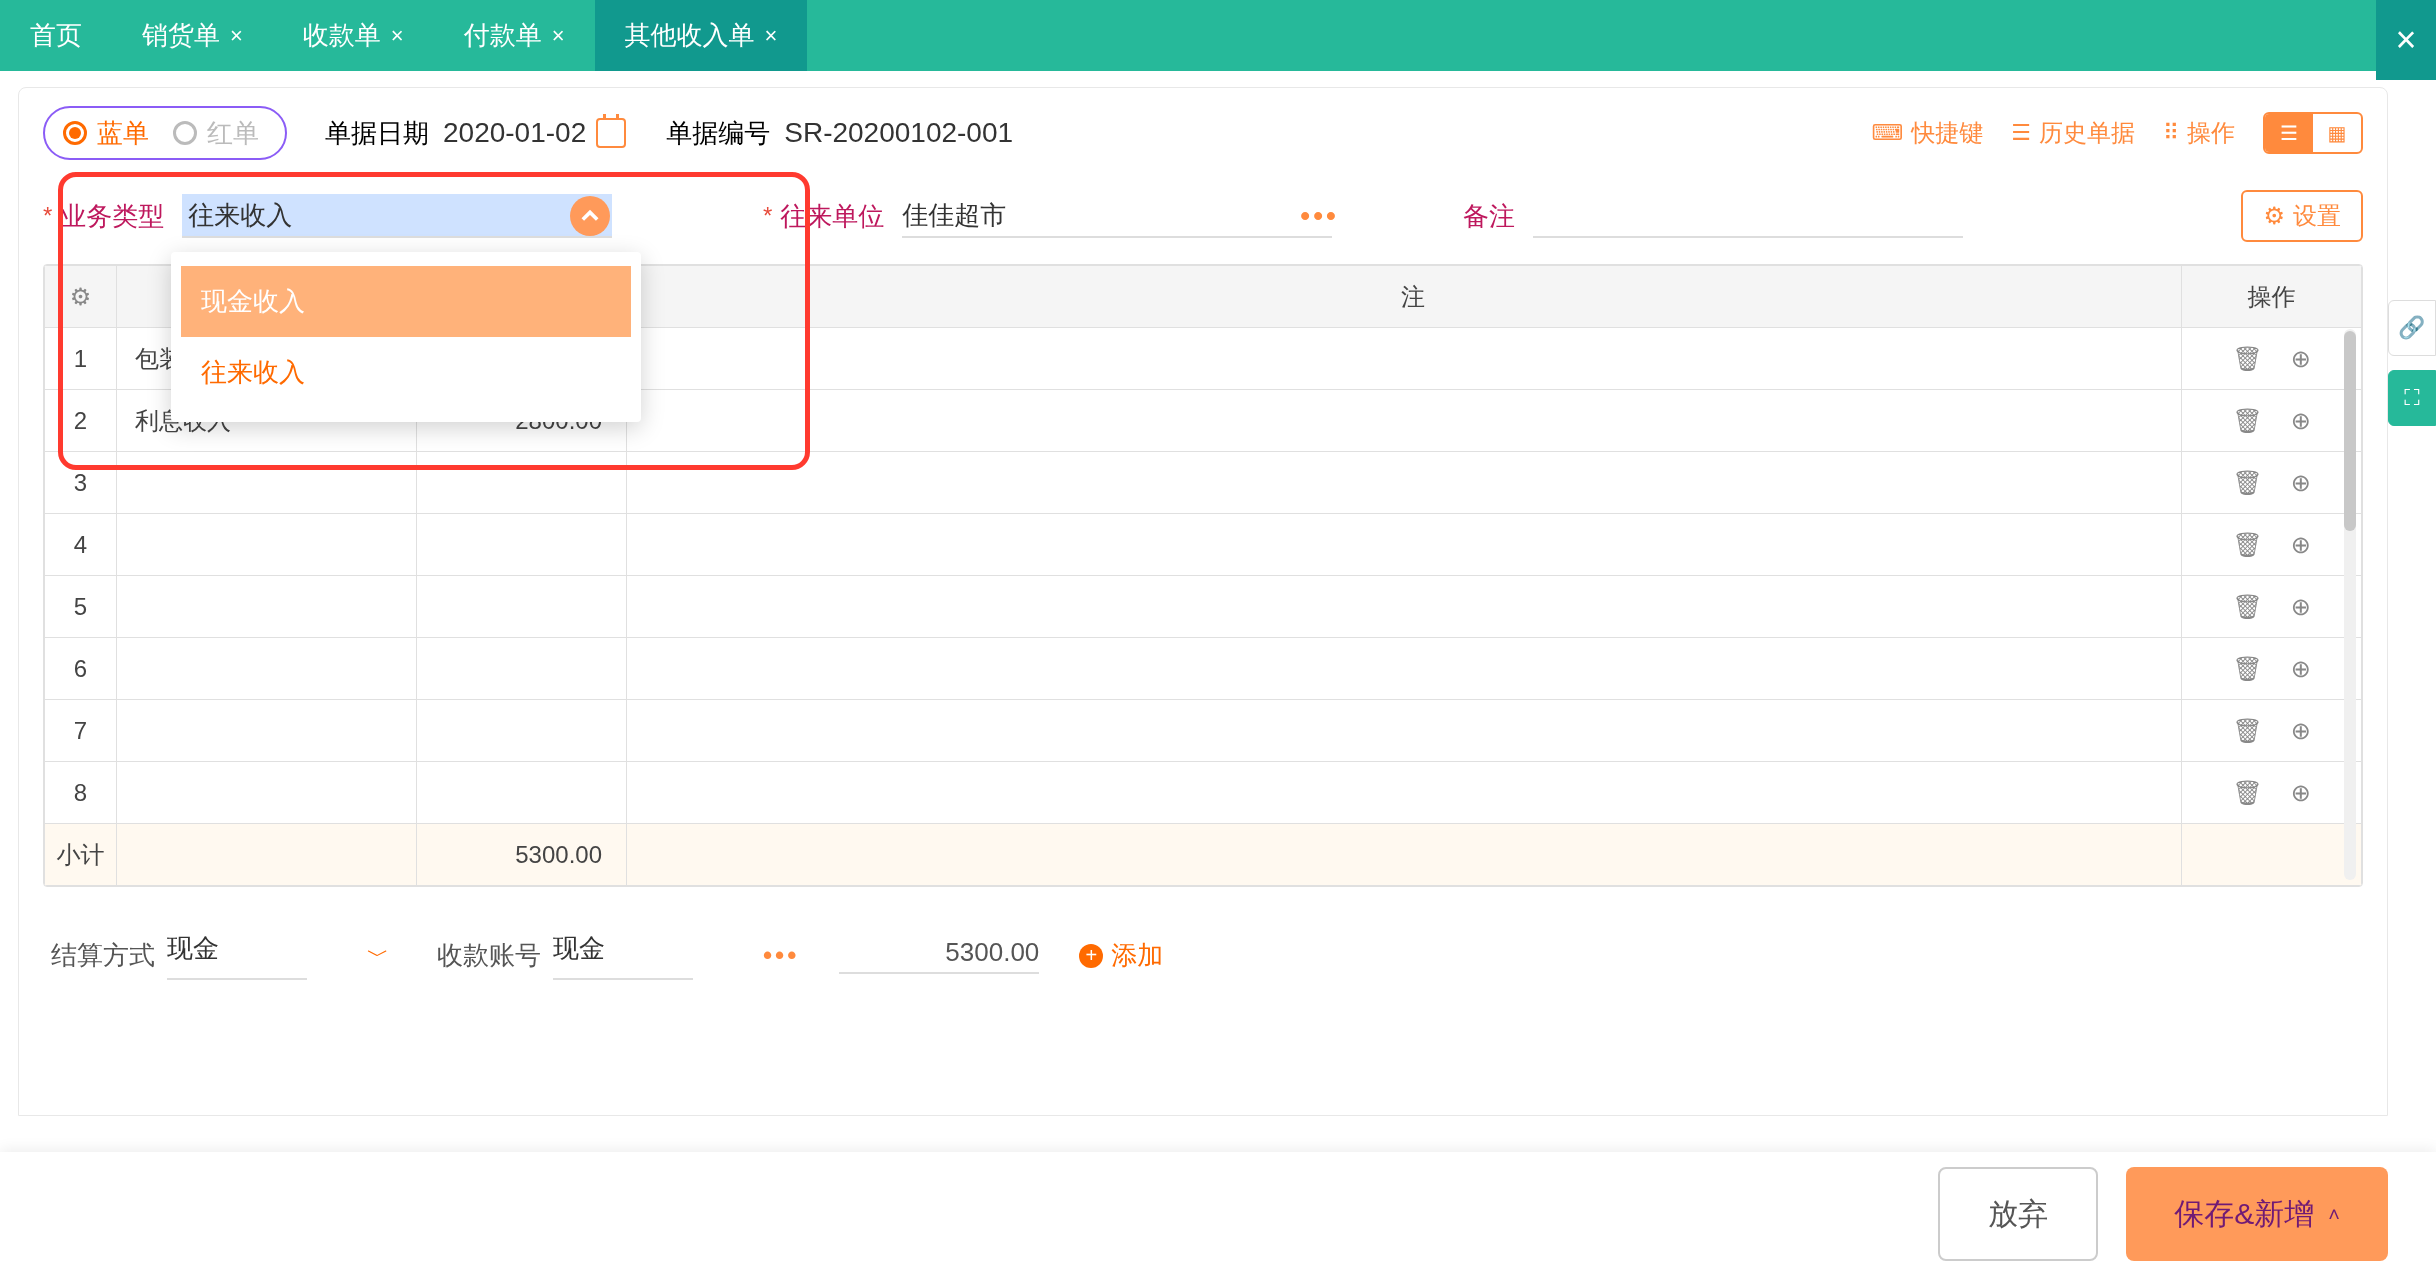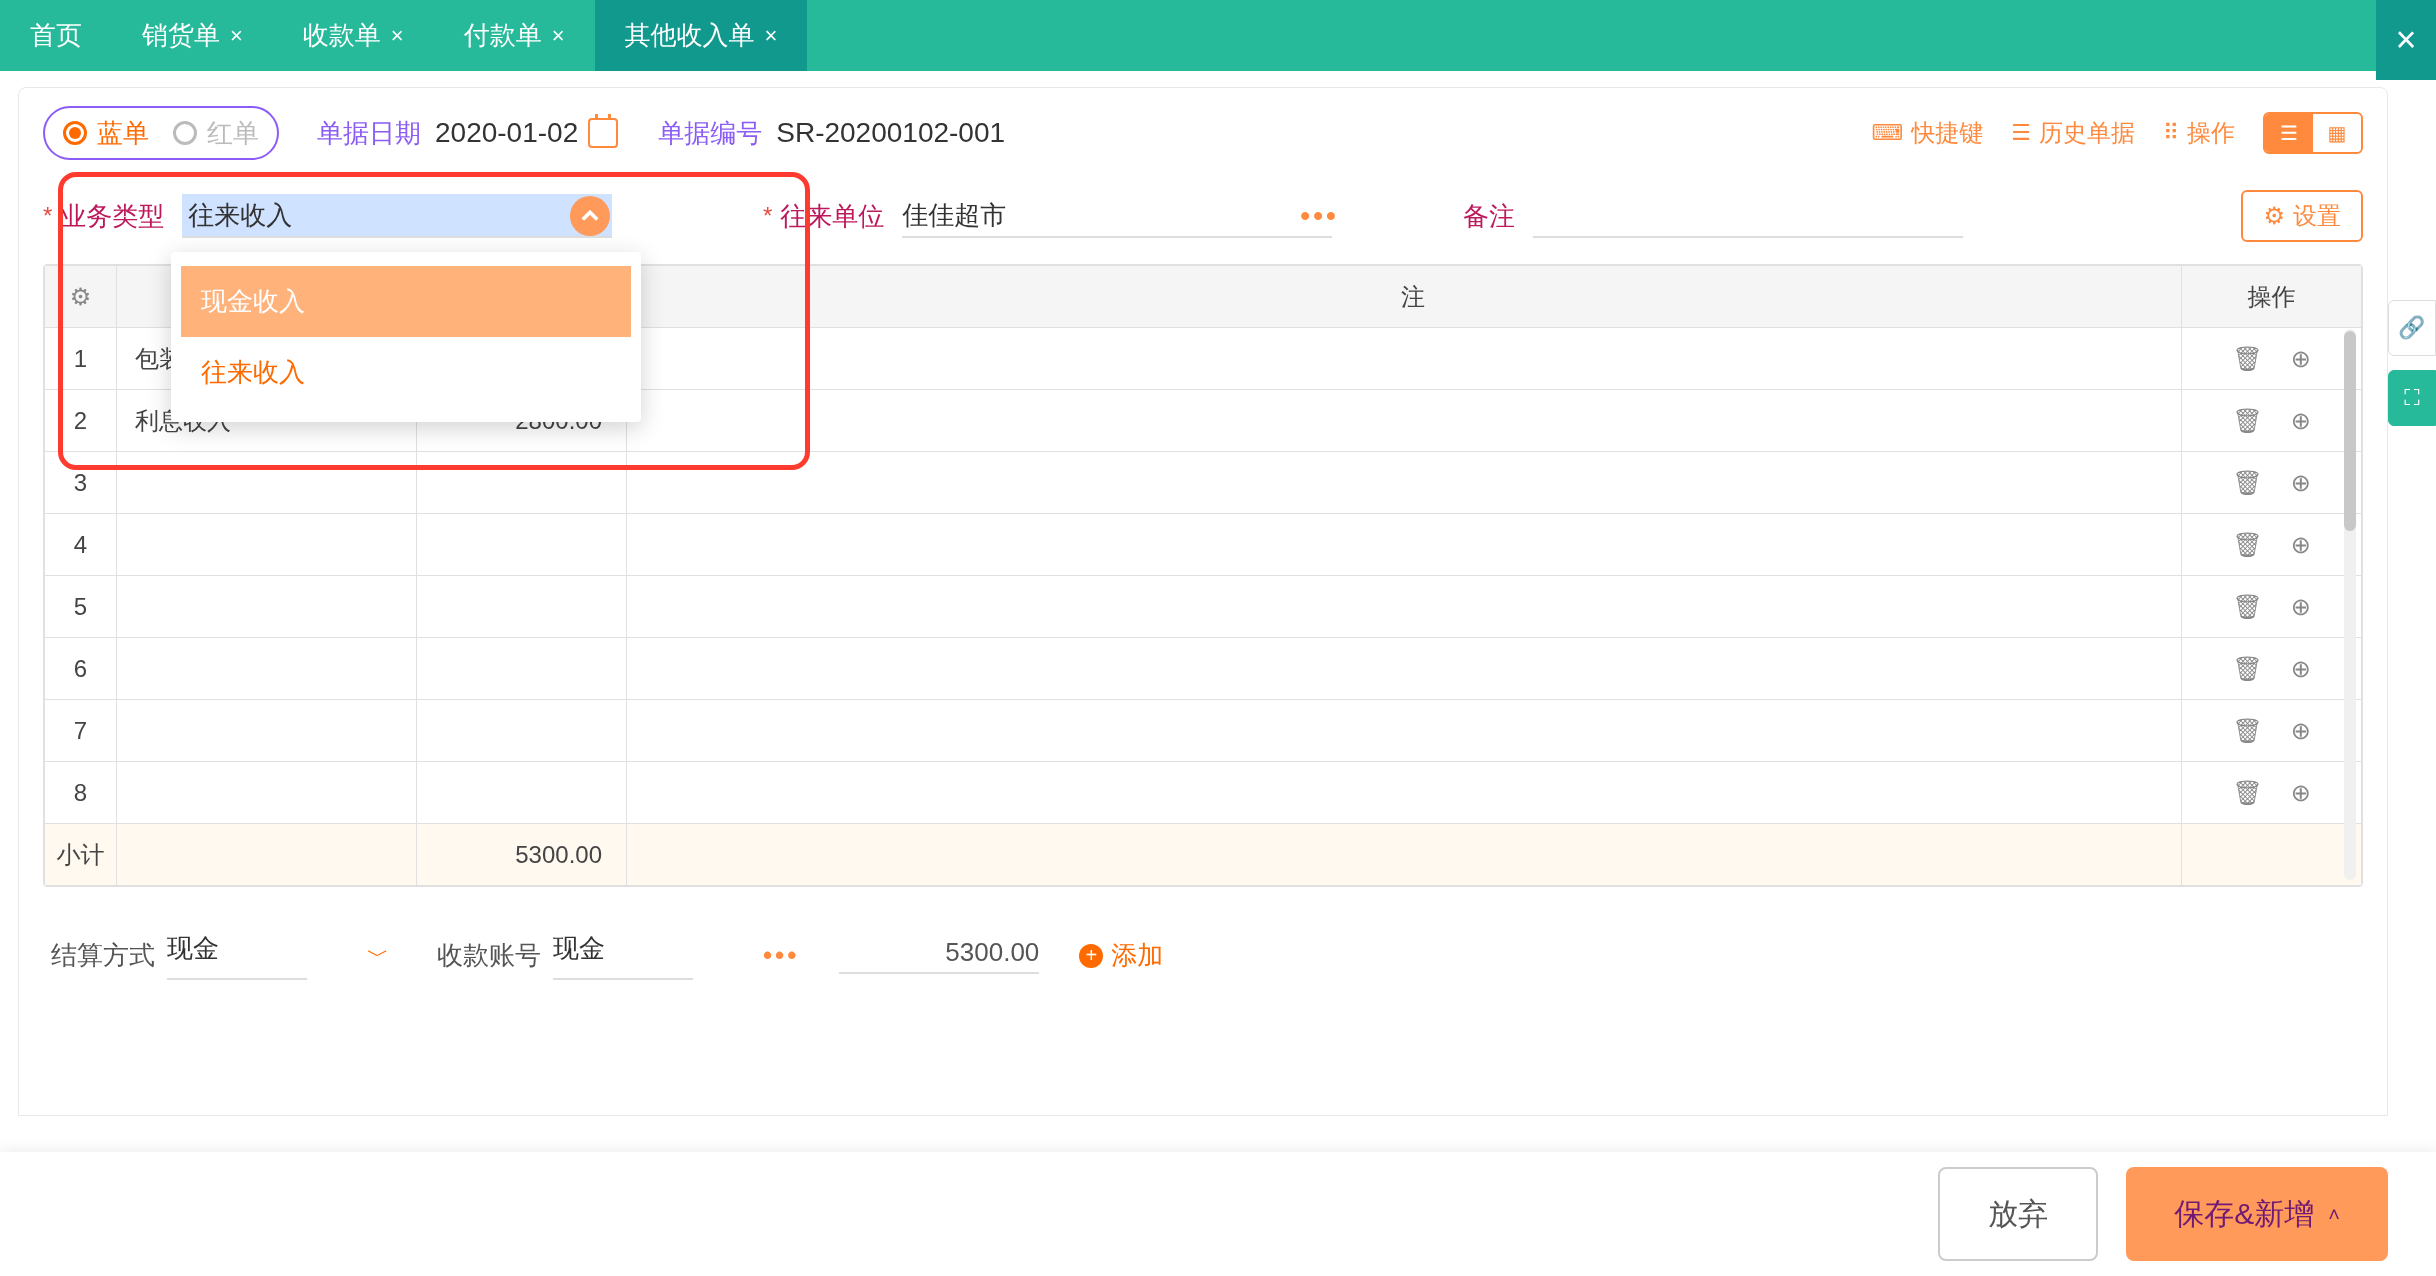--- a/index.html
+++ b/index.html
@@ -12,27 +12,27 @@
 .tab .close { margin-left:10px; font-size:22px; }
 .tabbar-close { position:absolute; right:0; top:0; width:60px; height:80px; background:#11998e; color:#fff; display:flex; align-items:center; justify-content:center; font-size:36px; cursor:pointer; }
 
 
 .page { position:absolute; top:87px; left:18px; right:48px; bottom:160px; background:#fff; border:1px solid #e8e8e8; border-radius:8px 8px 0 0; padding:18px 24px 0; }
 
 
 .toolbar { display:flex; align-items:center; height:54px; margin-bottom:26px; }
 .radio-group { display:flex; align-items:center; border:2px solid #8b5cf6; border-radius:30px; height:54px; padding:8px 18px; margin-right:38px; }
 .rChoice { display:flex; align-items:center; font-size:26px; margin-right:24px; cursor:pointer; }
-.rChoice:last-child { margin-right:0; }
+.rChoice:last-child { margin-right:8px; }
 .rDot { width:24px; height:24px; border:3px solid #bbb; border-radius:50%; margin-right:10px; display:flex; align-items:center; justify-content:center; }
 .rChoice.sel .rDot { border-color:#ff6a00; }
 .rChoice.sel .rDot::after { content:""; width:12px; height:12px; background:#ff6a00; border-radius:50%; }
 .rChoice.sel { color:#ff6a00; }
 .rChoice.unsel { color:#bbb; }
-.tLabel { font-size:26px; color:#8b5cf6; margin-right:14px;text-align:center; }
+.tLabel { font-size:26px; color:#000000; margin-right:14px;text-align:center; }
 .tVal { font-size:28px; color:#333; margin-right:10px; }
 .calIcon { width:30px; height:30px; border:2px solid #ff8a3d; border-radius:4px; position:relative; margin-right:40px; }
 .calIcon::before { content:""; position:absolute; top:-6px; left:5px; right:5px; height:4px; border-left:3px solid #ff8a3d; border-right:3px solid #ff8a3d; }
 .tool-right { margin-left:auto; display:flex; align-items:center; gap:28px; }
 .linkBtn { color:#ff8a3d; font-size:24px; display:flex; align-items:center; cursor:pointer; }
 .linkBtn .ico { margin-right:8px; font-size:22px; }
 .viewTog { display:flex; border:2px solid #ff8a3d; border-radius:6px; overflow:hidden; height:42px; }
 .viewTog div { width:48px; display:flex; align-items:center; justify-content:center; color:#ff8a3d; font-size:20px; }
 .viewTog div.on { background:#ff8a3d; color:#fff; }
 

